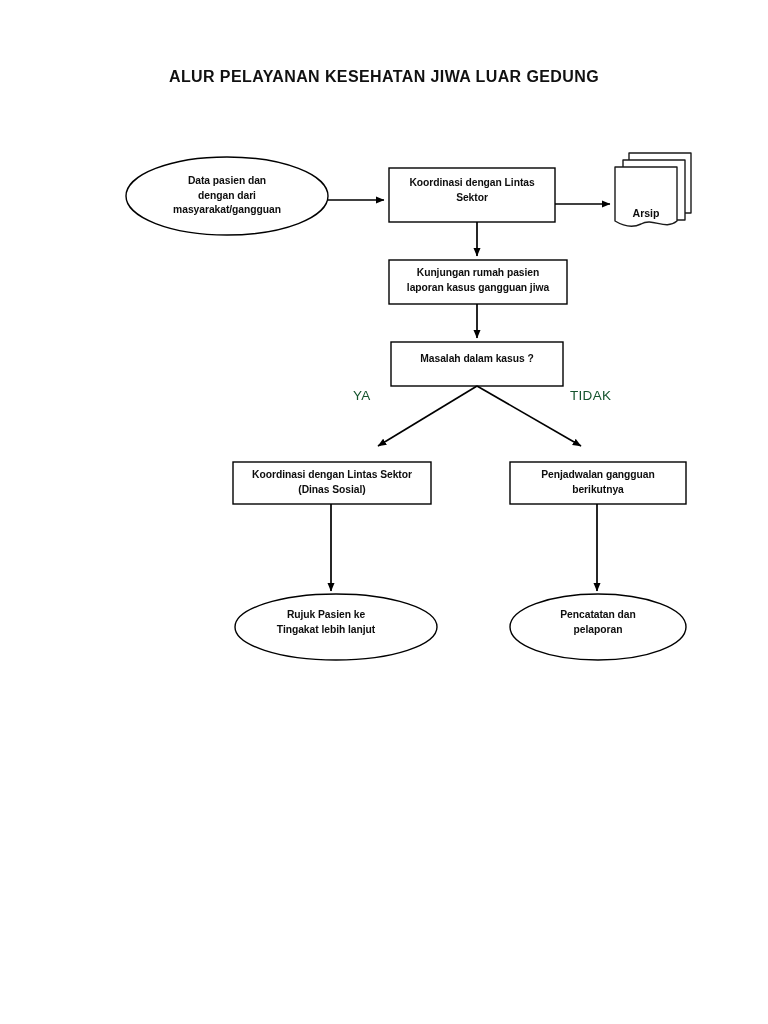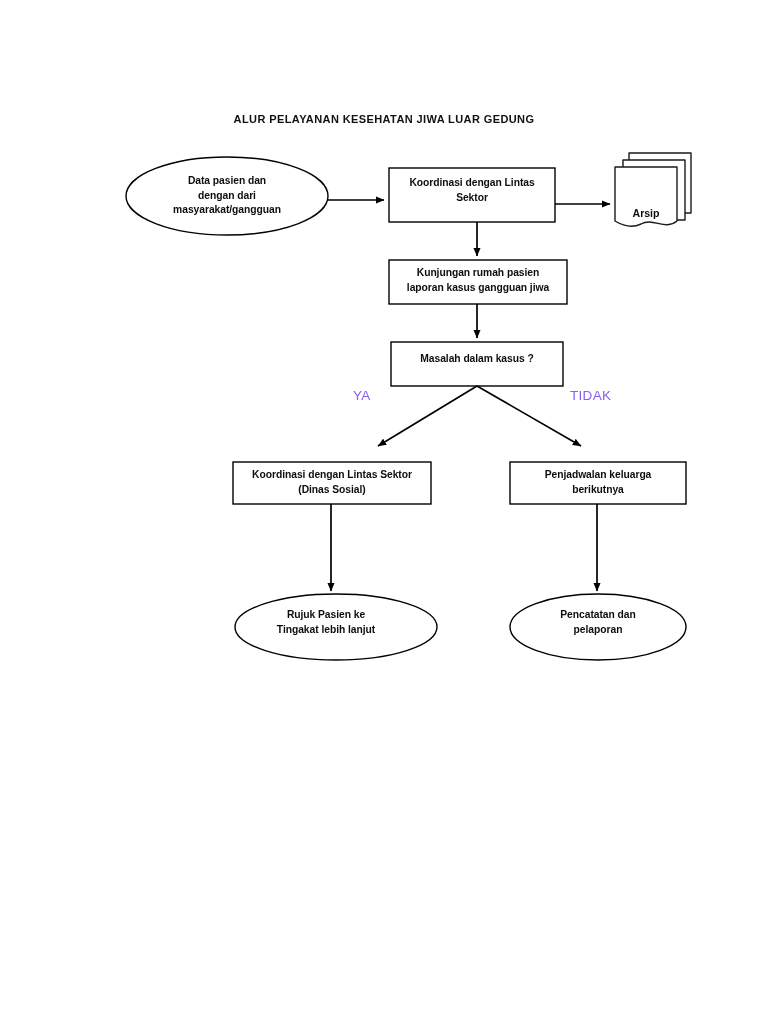--- a/index.html
+++ b/index.html
@@ -21,25 +21,24 @@
     width: 768px;
     height: 1024px;
     background: #ffffff;
   }
   .title {
     position: absolute;
     left: 0;
     top: 68px;
     width: 768px;
     text-align: center;
-    font-size: 11px;
+    font-size: 16px;
     font-weight: bold;
     letter-spacing: 0.4px;
     color: #111111;
-    margin-top: 45px;
   }
   
   #diagram {
     position: absolute;
     left: 0;
     top: 0;
     width: 768px;
     height: 1024px;
   }
   .shape-stroke {
@@ -75,21 +74,21 @@
   .node-text.arsip-text {
     font-size: 10.6px;
     font-weight: bold;
     margin-top: 27px;
   }
   .branch-label {
     position: absolute;
     font-family: "Liberation Sans", sans-serif;
     font-size: 13.5px;
     font-weight: normal;
-    color: #8b5cf6;
+    color: #14532d;
     letter-spacing: 0.3px;
   }
   .line { display: block; }
 </style>
 </head>
 <body>
 
 <div id="page">
 
   <div class="title">ALUR PELAYANAN KESEHATAN JIWA LUAR GEDUNG</div>
@@ -161,21 +160,21 @@
   <div class="node-text" style="left:395px; top:352px; width:164px;">
     <span class="line">Masalah dalam kasus ?</span>
   </div>
 
   <div class="node-text" style="left:236px; top:468px; width:192px;">
     <span class="line">Koordinasi dengan Lintas Sektor</span>
     <span class="line">(Dinas Sosial)</span>
   </div>
 
   <div class="node-text" style="left:513px; top:468px; width:170px;">
-    <span class="line">Penjadwalan keluarga</span>
+    <span class="line">Penjadwalan gangguan</span>
     <span class="line">berikutnya</span>
   </div>
 
   <div class="node-text ellipse-text" style="left:241px; top:608px; width:170px;">
     <span class="line">Rujuk Pasien ke</span>
     <span class="line">Tingakat lebih lanjut</span>
   </div>
 
   <div class="node-text ellipse-text" style="left:520px; top:608px; width:156px;">
     <span class="line">Pencatatan dan</span>

